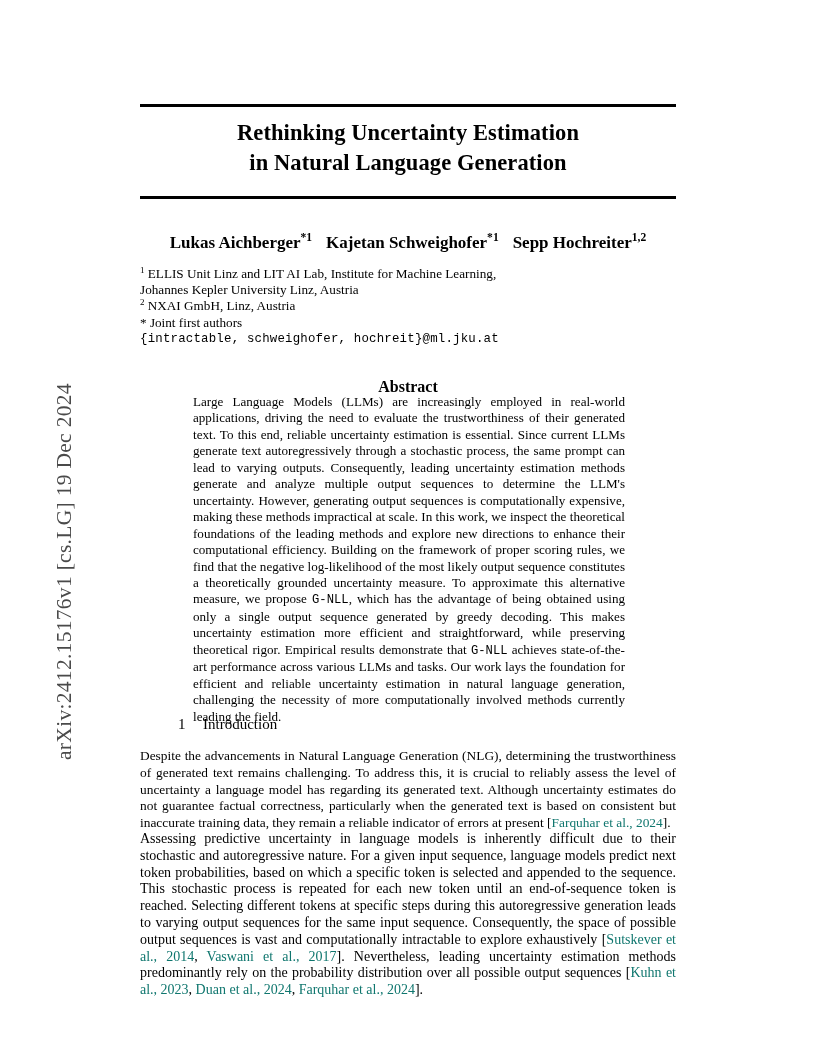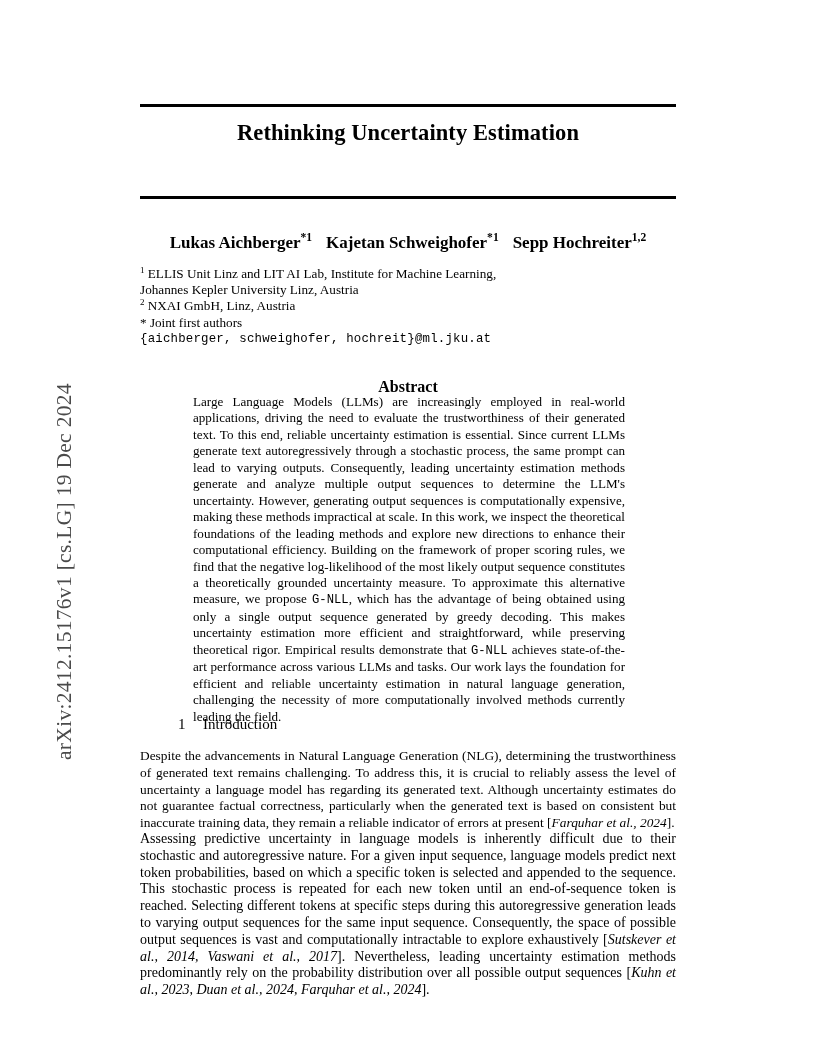--- a/index.html
+++ b/index.html
@@ -150,51 +150,52 @@
   }
   #intro-p2 {
     position: absolute;
     top: 831px;
     left: 0;
     width: 536px;
     font-size: 14px;
     line-height: 16.8px;
     text-align: justify;
   }
-  .cite { color: #000000; font-style: italic; }
+  .cite { color: #0f766e; }
 </style>
 </head>
 <body>
 
 <div id="arxiv-stamp">
   <div class="stamp-text">arXiv:2412.15176v1  [cs.LG]  19 Dec 2024</div>
 </div>
 
 <div id="page">
 
   <div class="rule" id="rule-top"></div>
 
   <div id="title-block">
     <div class="title-line">Rethinking Uncertainty Estimation</div>
+    <div class="title-line">in Natural Language Generation</div>
   </div>
 
   <div class="rule" id="rule-bottom"></div>
 
   <div id="authors-block">
     <div class="author-line">
       <span class="author-name"><span>Lukas Aichberger</span><sup>*1</sup></span><span class="author-sep"></span><span class="author-name"><span>Kajetan Schweighofer</span><sup>*1</sup></span><span class="author-sep"></span><span class="author-name"><span>Sepp Hochreiter</span><sup>1,2</sup></span>
     </div>
   </div>
 
   <div id="affil-block">
     <div><sup>1</sup> <span>ELLIS Unit Linz and LIT AI Lab, Institute for Machine Learning,</span></div>
     <div>Johannes Kepler University Linz, Austria</div>
     <div><sup>2</sup> <span>NXAI GmbH, Linz, Austria</span></div>
     <div>* Joint first authors</div>
-    <div class="affil-mono">{aichberger, schweighofer, hochreit}@ml.jku.at</div>
+    <div class="affil-mono">{intractable, schweighofer, hochreit}@ml.jku.at</div>
   </div>
 
   <div id="abstract-heading">Abstract</div>
   <div id="abstract-body"><span>Large Language Models (LLMs) are increasingly employed in real-world applications, driving the need to evaluate the trustworthiness of their generated text. To this end, reliable uncertainty estimation is essential. Since current LLMs generate text autoregressively through a stochastic process, the same prompt can lead to varying outputs. Consequently, leading uncertainty estimation methods generate and analyze multiple output sequences to determine the LLM's uncertainty. However, generating output sequences is computationally expensive, making these methods impractical at scale. In this work, we inspect the theoretical foundations of the leading methods and explore new directions to enhance their computational efficiency. Building on the framework of proper scoring rules, we find that the negative log-likelihood of the most likely output sequence constitutes a theoretically grounded uncertainty measure. To approximate this alternative measure, we propose </span><span class="mono-inline">G-NLL</span><span>, which has the advantage of being obtained using only a single output sequence generated by greedy decoding. This makes uncertainty estimation more efficient and straightforward, while preserving theoretical rigor. Empirical results demonstrate that </span><span class="mono-inline">G-NLL</span><span> achieves state-of-the-art performance across various LLMs and tasks. Our work lays the foundation for efficient and reliable uncertainty estimation in natural language generation, challenging the necessity of more computationally involved methods currently leading the field.</span></div>
 
   <div id="section-1"><span class="sec-num">1</span><span>Introduction</span></div>
 
   <div id="intro-p1"><span>Despite the advancements in Natural Language Generation (NLG), determining the trustworthiness of generated text remains challenging. To address this, it is crucial to reliably assess the level of uncertainty a language model has regarding its generated text. Although uncertainty estimates do not guarantee factual correctness, particularly when the generated text is based on consistent but inaccurate training data, they remain a reliable indicator of errors at present [</span><span class="cite">Farquhar et al., 2024</span><span>].</span></div>
 
   <div id="intro-p2"><span>Assessing predictive uncertainty in language models is inherently difficult due to their stochastic and autoregressive nature. For a given input sequence, language models predict next token probabilities, based on which a specific token is selected and appended to the sequence. This stochastic process is repeated for each new token until an end-of-sequence token is reached. Selecting different tokens at specific steps during this autoregressive generation leads to varying output sequences for the same input sequence. Consequently, the space of possible output sequences is vast and computationally intractable to explore exhaustively [</span><span class="cite">Sutskever et al., 2014</span><span>, </span><span class="cite">Vaswani et al., 2017</span><span>]. Nevertheless, leading uncertainty estimation methods predominantly rely on the probability distribution over all possible output sequences [</span><span class="cite">Kuhn et al., 2023</span><span>, </span><span class="cite">Duan et al., 2024</span><span>, </span><span class="cite">Farquhar et al., 2024</span><span>].</span></div>

